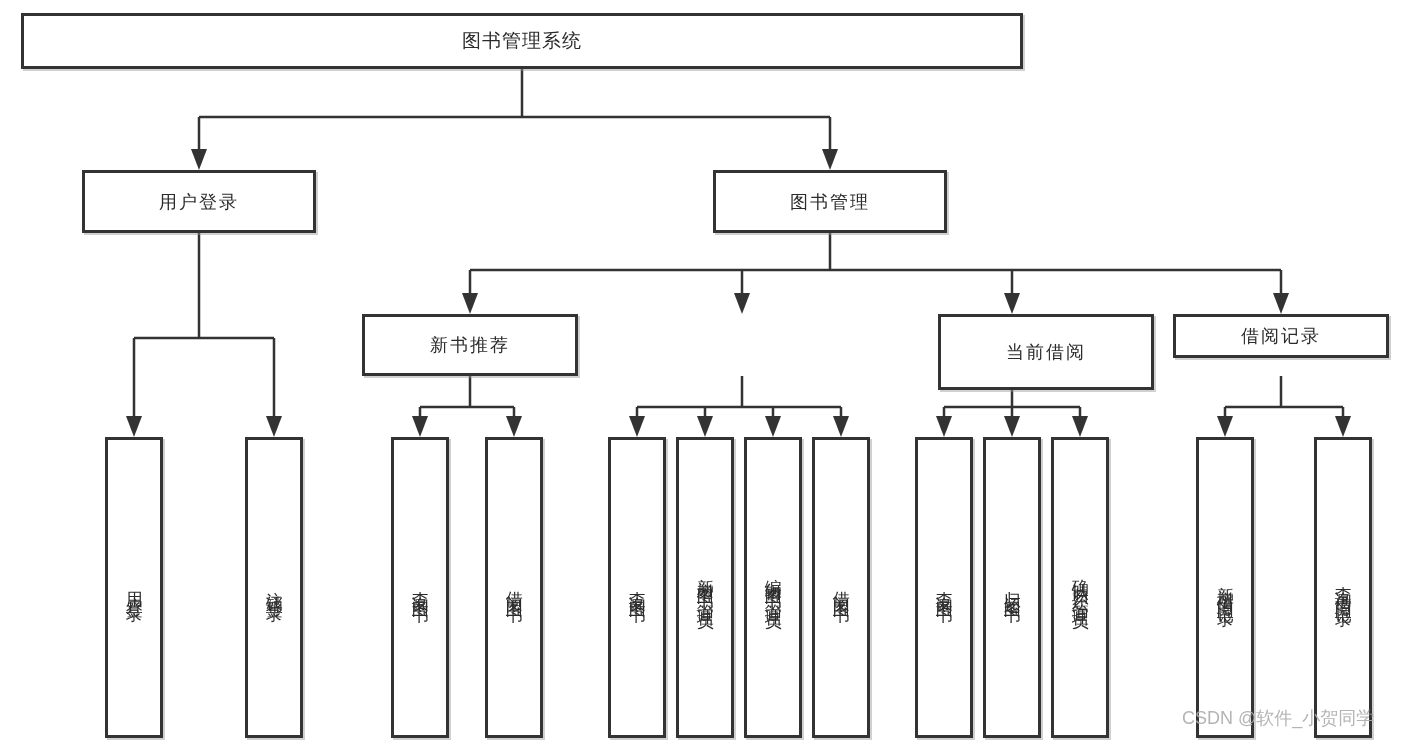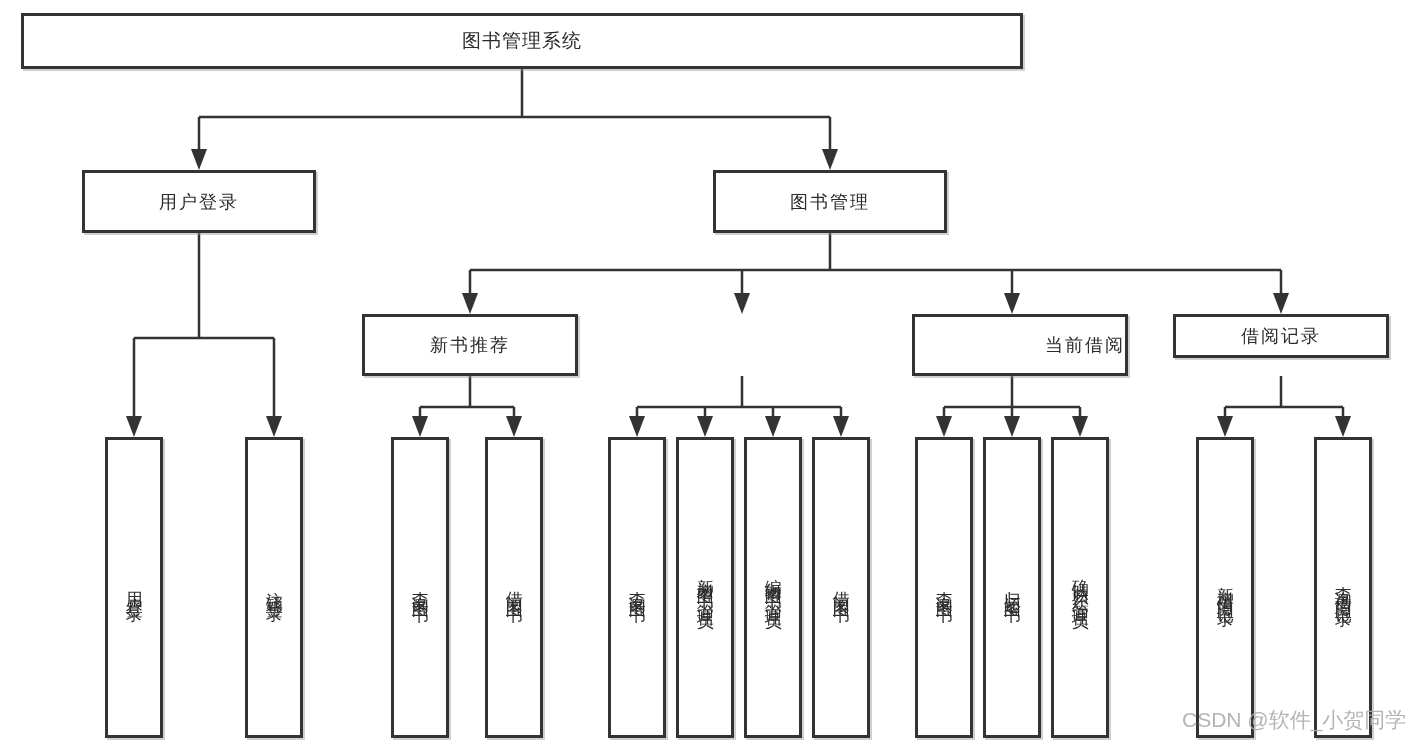--- a/index.html
+++ b/index.html
@@ -41,21 +41,21 @@
   .leaf-node .lbl {
     writing-mode: vertical-rl;
     text-orientation: mixed;
     letter-spacing: 5px;
     line-height: 1.15;
   }
   #watermark {
     position: absolute;
     left: 1182px;
     top: 706px;
-    font-size: 21px;
+    font-size: 18px;
     color: rgba(172,172,172,0.9);
     white-space: nowrap;
     z-index: 5;
   }
 </style>
 </head>
 <body>
 
 <div id="canvas">
 
@@ -116,21 +116,21 @@
   <div class="node h-node" style="left:82px; top:170px; width:234px; height:63px;">
     <span class="lbl">用户登录</span>
   </div>
   <div class="node h-node" style="left:362px; top:314px; width:216px; height:62px;">
     <span class="lbl">新书推荐</span>
   </div>
 
   <div class="node h-node" style="left:713px; top:170px; width:234px; height:63px;">
     <span class="lbl">图书管理</span>
   </div>
-  <div class="node h-node" style="left:912px; top:314px; width:216px; height:62px;justify-content:flex-end;">
+  <div class="node h-node" style="left:938px; top:314px; width:216px; height:76px;">
     <span class="lbl">当前借阅</span>
   </div>
   <div class="node h-node" style="left:1173px; top:314px; width:216px; height:44px;">
     <span class="lbl">借阅记录</span>
   </div>
 
   <div class="node leaf-node" style="left:105px; top:437px; width:58px; height:301px;">
     <span class="lbl">用户登录</span>
   </div>
   <div class="node leaf-node" style="left:245px; top:437px; width:58px; height:301px;">

